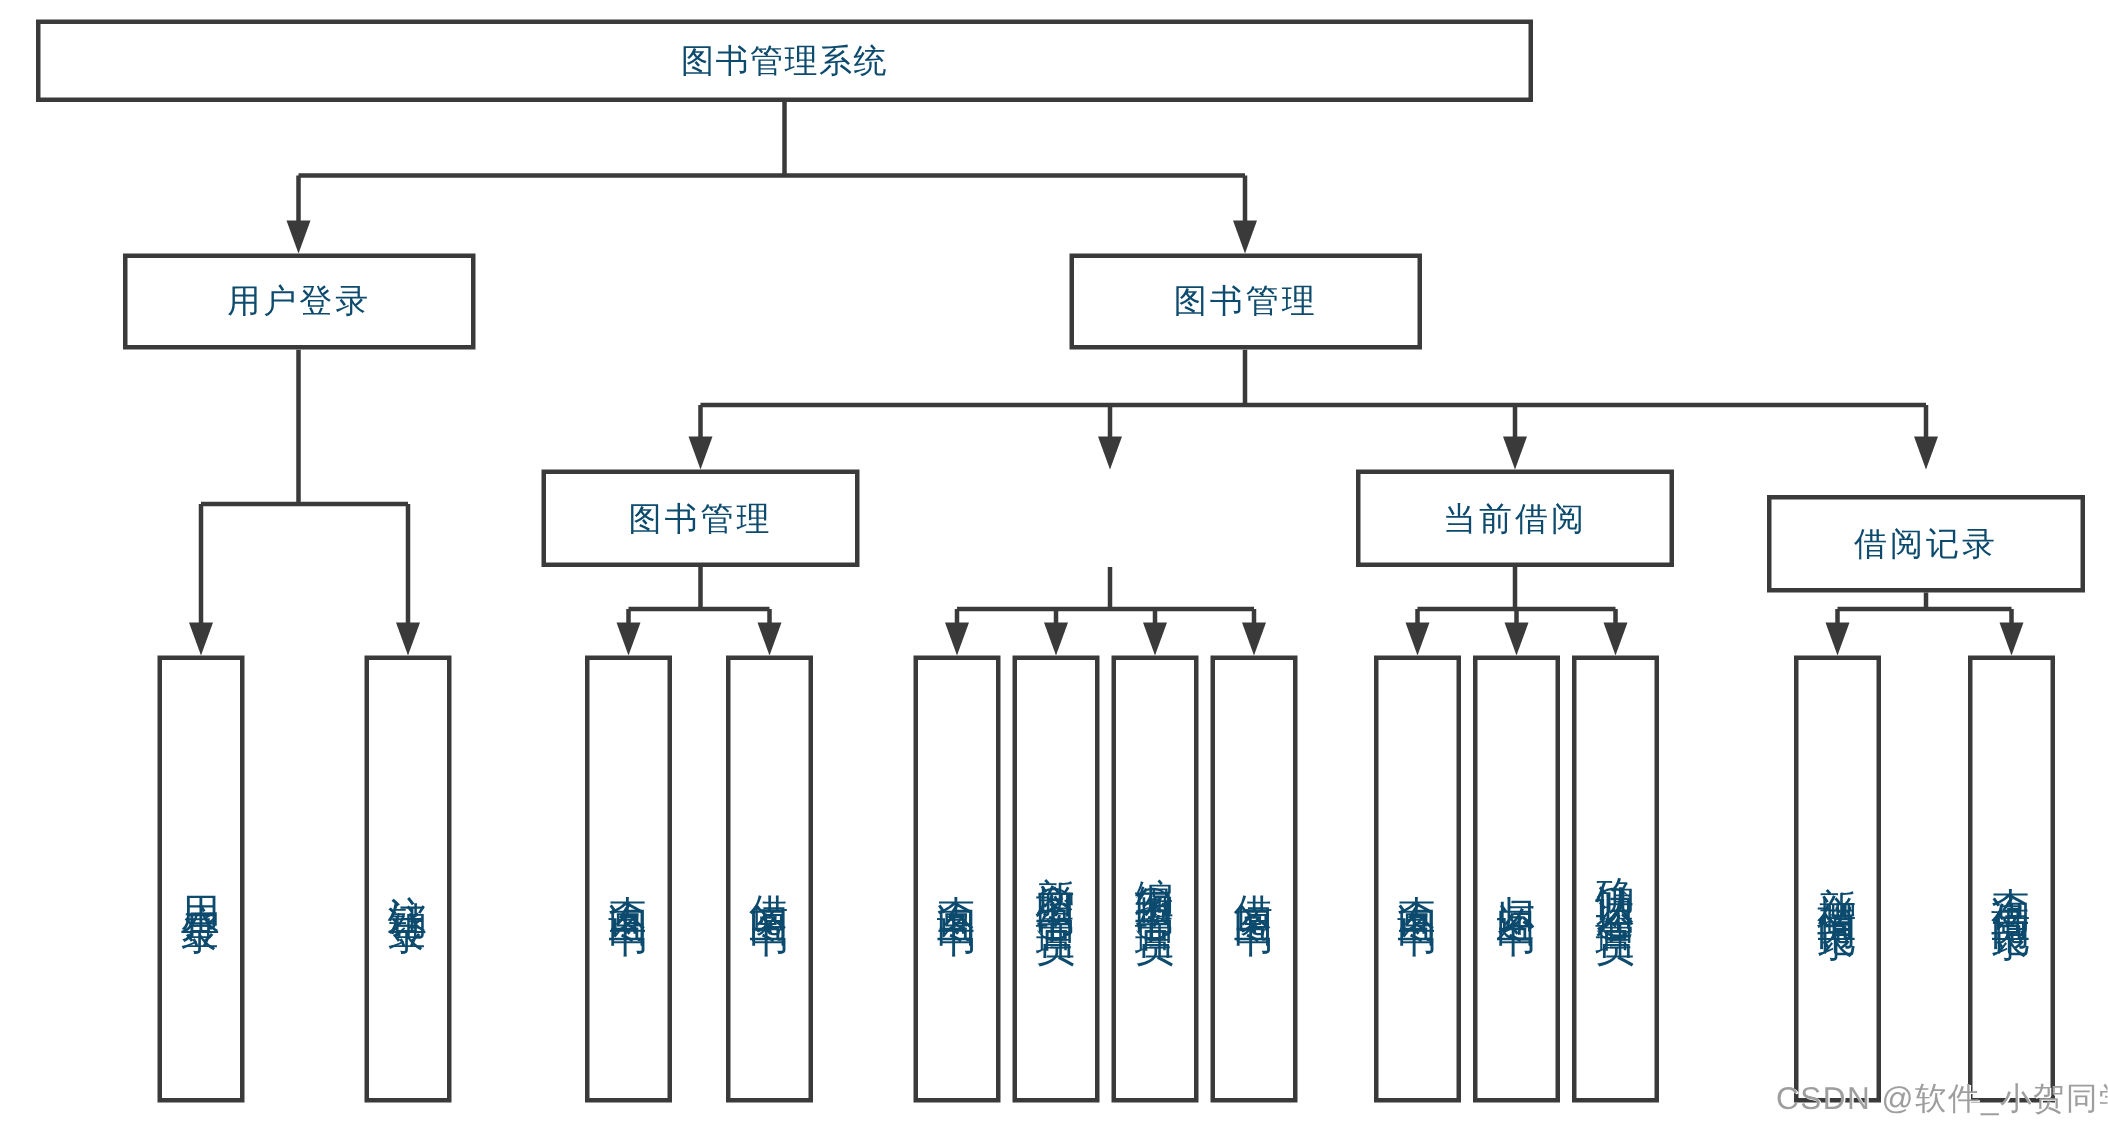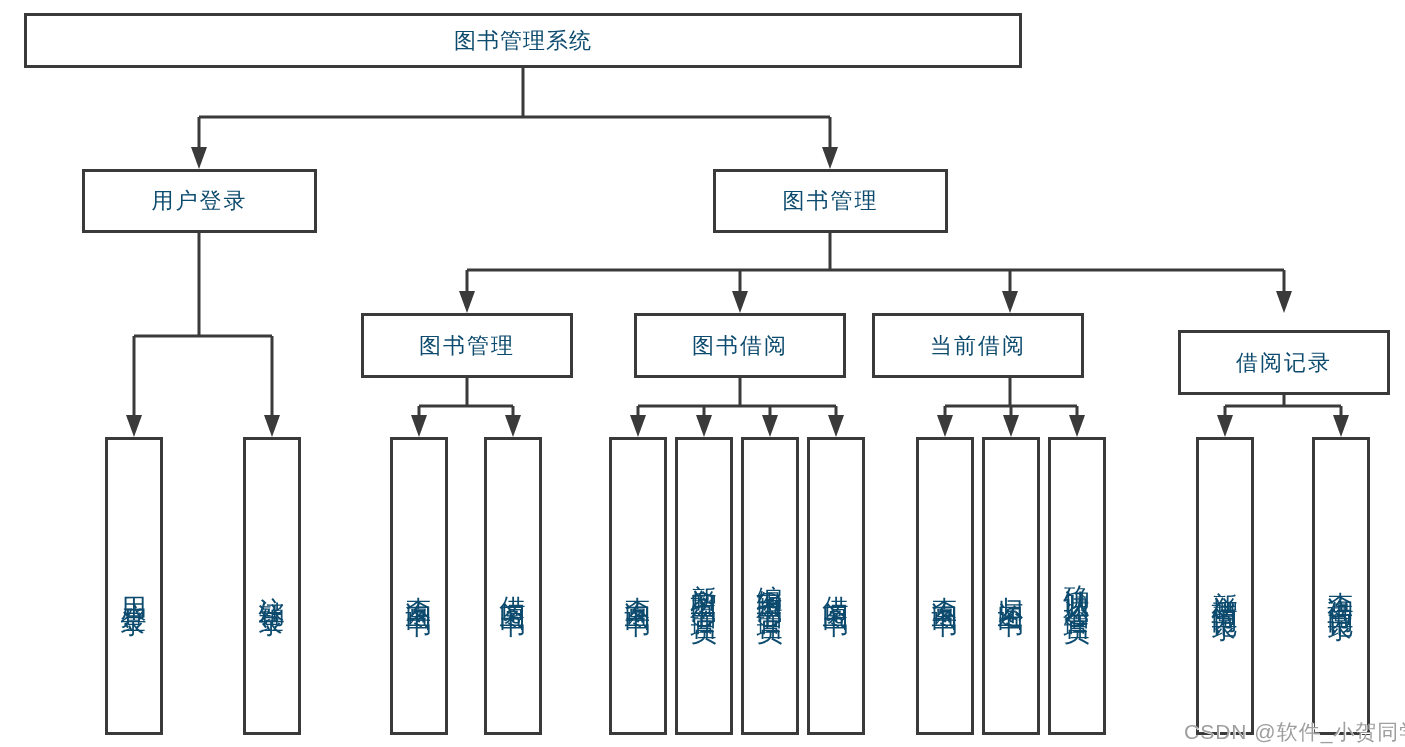--- a/index.html
+++ b/index.html
@@ -114,24 +114,21 @@
   <div class="node" style="left:82px;top:169px;width:235px;height:64px">
     <span class="hlabel">用户登录</span>
   </div>
   <div class="node" style="left:713px;top:169px;width:235px;height:64px">
     <span class="hlabel">图书管理</span>
   </div>
 
   <div class="node" style="left:361px;top:313px;width:212px;height:65px">
     <span class="hlabel">图书管理</span>
   </div>
-  <div class="node" style="left:634px;top:313px;width:212px;height:65px">
-    <span class="hlabel">图书借阅</span>
-  </div>
-  <div class="node" style="left:872px;top:313px;width:212px;height:65px">
+  <div class="node" style="left:904px;top:313px;width:212px;height:65px">
     <span class="hlabel">当前借阅</span>
   </div>
   <div class="node" style="left:1178px;top:330px;width:212px;height:65px">
     <span class="hlabel">借阅记录</span>
   </div>
 
   <div class="node leaf" style="left:105px">
     <span class="vlabel">用户登录</span>
   </div>
   <div class="node leaf" style="left:243px">

